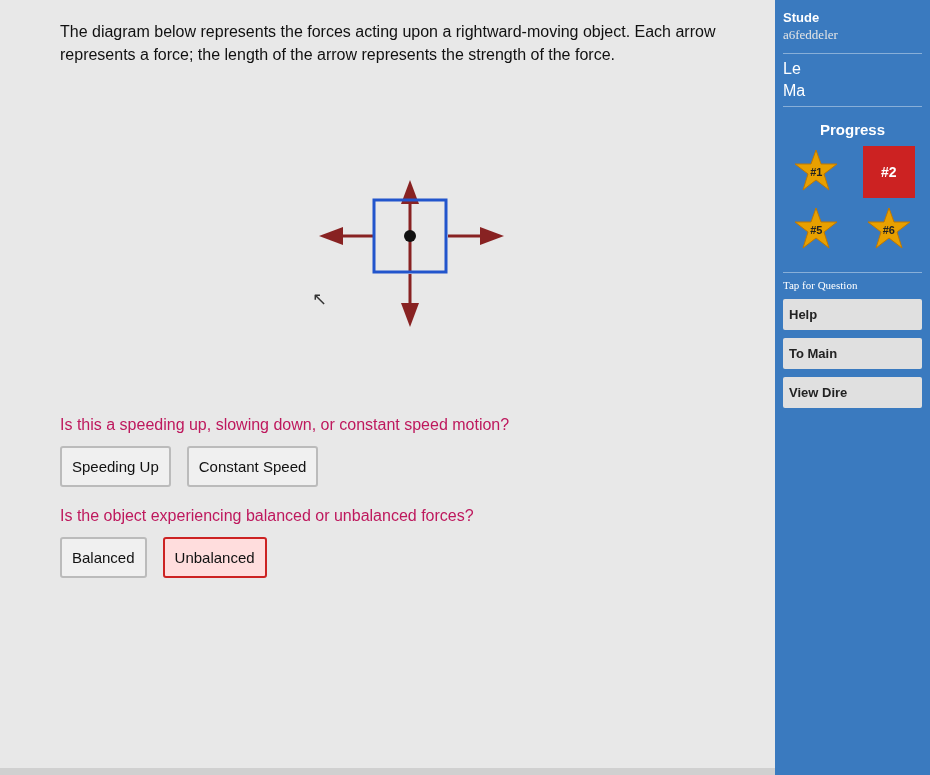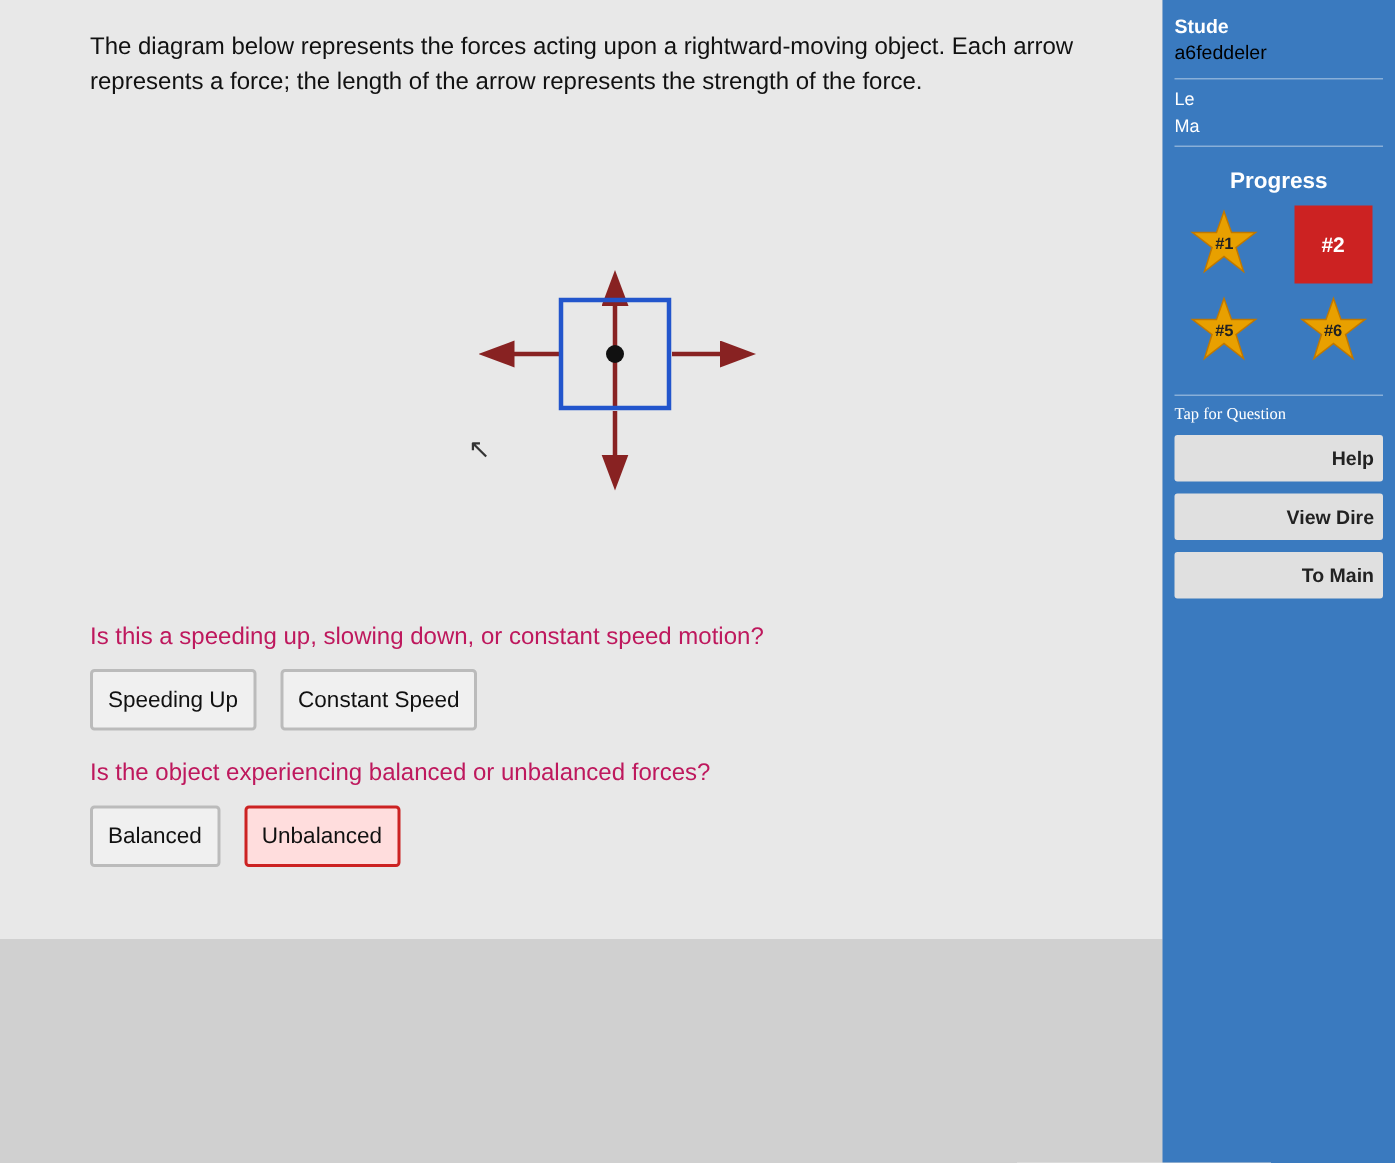--- a/index.html
+++ b/index.html
@@ -11,21 +11,21 @@
       overflow: hidden;
       position: relative;
     }
 
     
     .main-area {
       position: absolute;
       left: 0;
       top: 0;
       width: 775px;
-      height: 626px;
+      height: 768px;
       background: #e8e8e8;
     }
 
     
     .sidebar {
       position: absolute;
       right: 0;
       top: 0;
       width: 155px;
       height: 775px;
@@ -36,34 +36,35 @@
 
     .sidebar-student-label {
       font-size: 13px;
       font-weight: bold;
       color: white;
       margin-bottom: 2px;
     }
 
     .sidebar-username {
       font-size: 13px;
-      color: #000000;
+      color: #e5e5e5;
       margin-bottom: 10px;
       word-break: break-all;
+      font-family: Liberation Serif, serif;
     }
 
     .sidebar-divider {
       border: none;
       border-top: 1px solid rgba(255,255,255,0.4);
       margin: 6px 0;
     }
 
     .sidebar-link {
       display: block;
-      font-size: 12px;
+      font-size: 16px;
       color: white;
       text-decoration: none;
       margin-bottom: 4px;
     }
 
     .progress-label {
       font-size: 15px;
       font-weight: bold;
       color: white;
       margin: 14px 0 8px 0;
@@ -129,21 +130,21 @@
       display: block;
       width: 100%;
       background: #e0e0e0;
       color: #222;
       border: none;
       padding: 8px 6px;
       font-size: 13px;
       font-weight: bold;
       cursor: pointer;
       margin-bottom: 8px;
-      text-align: right;
+      text-align: left;
       border-radius: 2px;
     }
 
     
     .left-nav {
       position: absolute;
       left: 0;
       top: 380px;
       width: 60px;
       display: flex;
@@ -354,15 +355,15 @@
         </svg>
         <span class="star-label">#6</span>
       </div>
     </div>
   </div>
 
   <hr class="sidebar-divider">
 
   <div class="sidebar-tap-text">Tap for Question</div>
   <button class="sidebar-btn">Help</button>
+  <button class="sidebar-btn">To Main</button>
   <button class="sidebar-btn">View Dire</button>
-  <button class="sidebar-btn">To Main</button>
 </div>
 
 </body></html>

